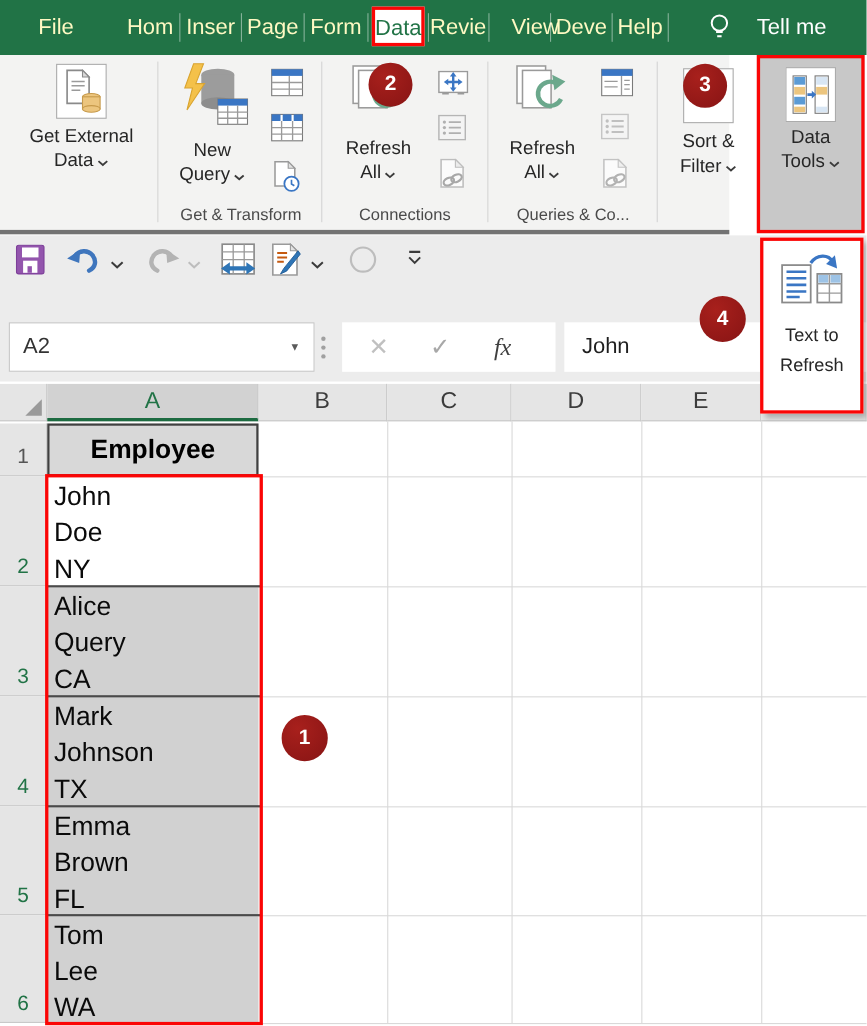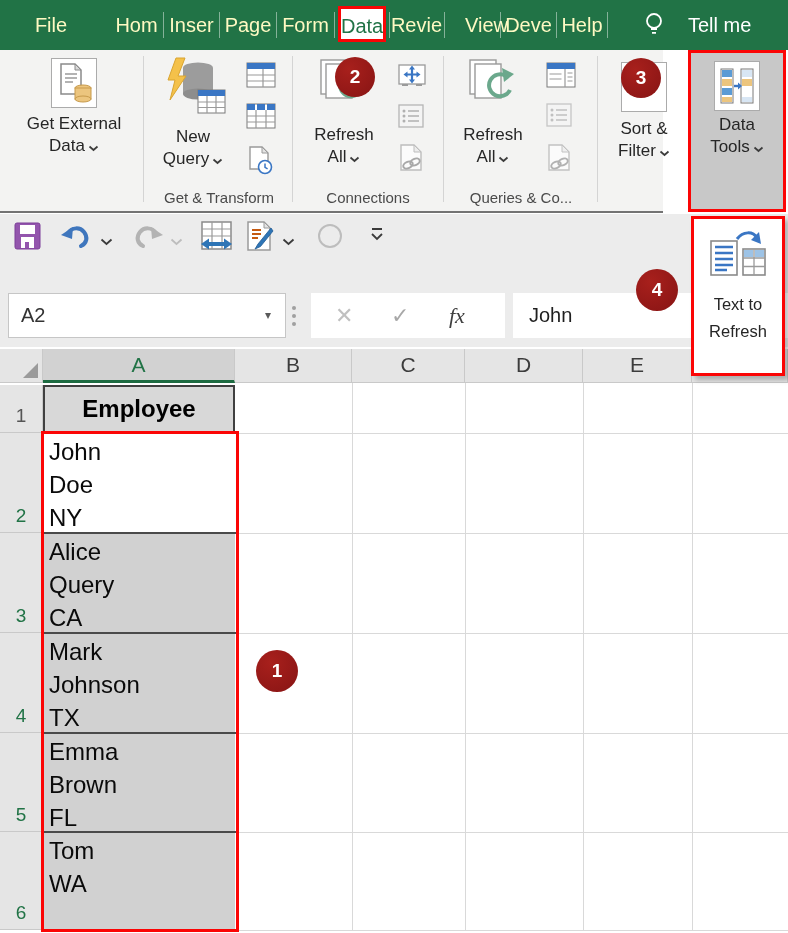--- a/index.html
+++ b/index.html
@@ -6,21 +6,21 @@
   #stage{position:relative;width:788px;height:933px;font-family:"Liberation Sans",sans-serif;background:#fff;overflow:hidden;}
 
   
   #menubar{position:absolute;left:0;top:0;width:788px;height:50px;background:#217346;}
   .mtab{position:absolute;top:0;height:50px;line-height:50px;text-align:center;color:#fef9c3;font-size:20px;cursor:default;}
   .msep{position:absolute;top:12px;width:1px;height:26px;background:rgba(255,255,255,.45);}
   .mtab-active{top:6px;height:36px;line-height:34px;background:#fff;color:#217346;border:3px solid #fb0505;box-sizing:border-box;}
   #tellme{position:absolute;top:0;height:50px;line-height:50px;color:#fff;font-size:20px;}
 
   
-  #ribbon{position:absolute;left:0;top:50px;width:663px;height:163px;background:#f3f3f2;border-bottom:2px solid #737373;box-sizing:border-box;}
+  #ribbon{position:absolute;left:0;top:50px;width:663px;height:163px;background:#f3f3f2;border-bottom:4px solid #737373;box-sizing:border-box;}
   .rsep{position:absolute;top:6px;height:146px;width:1px;background:#d4d4d4;}
   .rbtn{position:absolute;text-align:center;color:#262626;font-size:17px;line-height:22px;cursor:default;}
   .rbtn .lbl{display:block;}
   .iconbox{display:inline-block;width:46px;height:50px;background:#fff;border:1px solid #ababab;box-sizing:border-box;text-align:center;}
   .grplabel{position:absolute;bottom:5px;text-align:center;font-size:15px;color:#4a4a4a;}
   .smallstack{position:absolute;width:44px;}
   .smallstack .sic{position:absolute;left:6px;}
   .chev{display:inline-block;vertical-align:middle;margin-left:3px;}
   #dataTools{background:#c8c8c8;border:3px solid #fb0505;box-sizing:border-box;}
 
@@ -407,20 +407,21 @@
       <div>Brown</div>
       <div>FL</div>
     </div>
     <div class="cellA selfill" style="top:287px;height:99px;">
       <div>Mark</div>
       <div>Johnson</div>
       <div>TX</div>
     </div>
     <div class="cellA selfill" style="top:486px;height:97px;">
       <div>Tom</div>
+      <div>Lee</div>
       <div>WA</div>
     </div>
 
     <div class="darkline" style="top:185px;"></div>
     <div class="darkline" style="top:285px;"></div>
     <div class="darkline" style="top:385px;"></div>
     <div class="darkline" style="top:484px;"></div>
   </div>
 
   <div id="ttcpanel">

